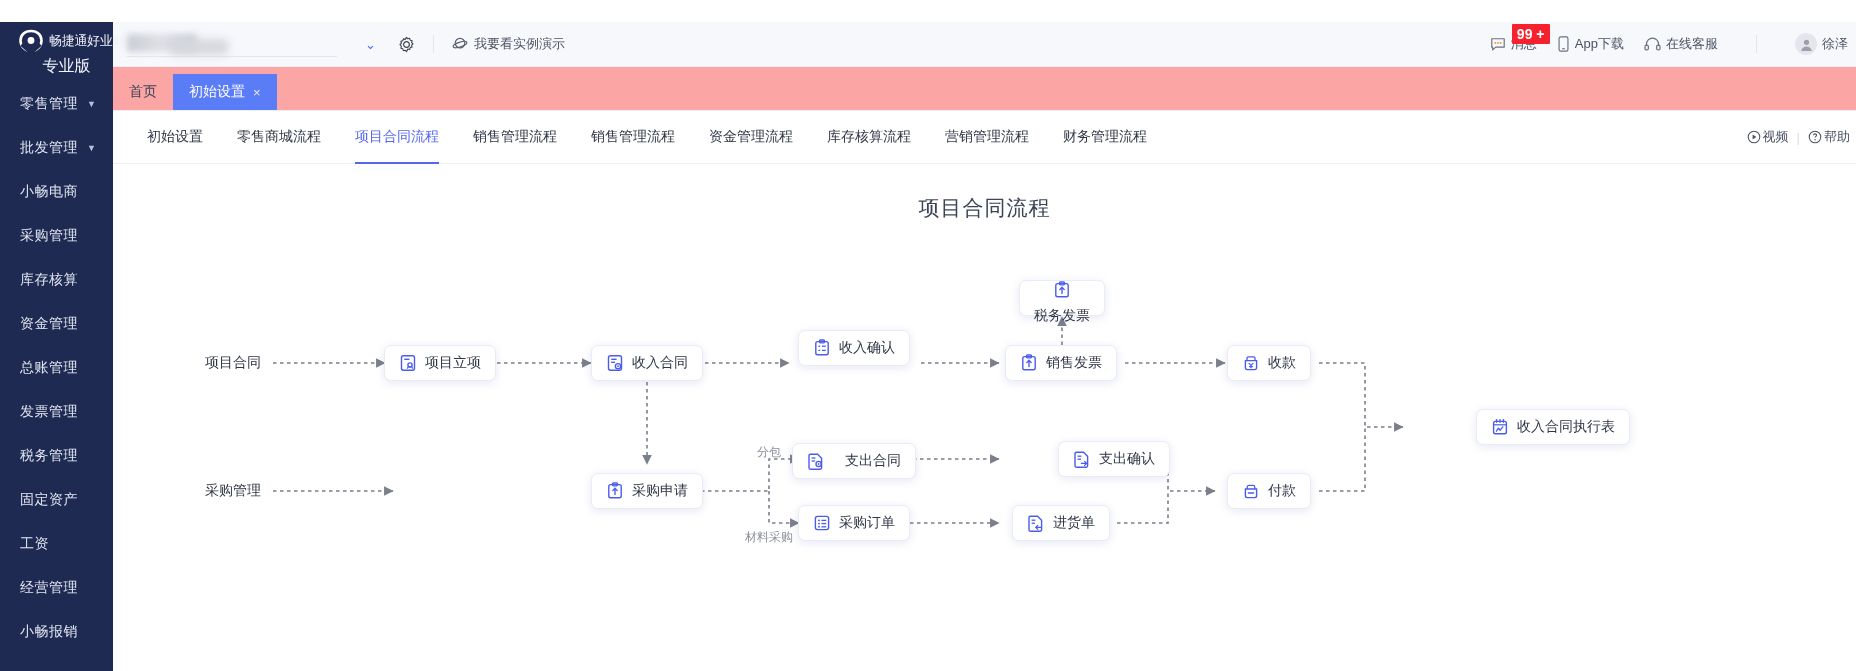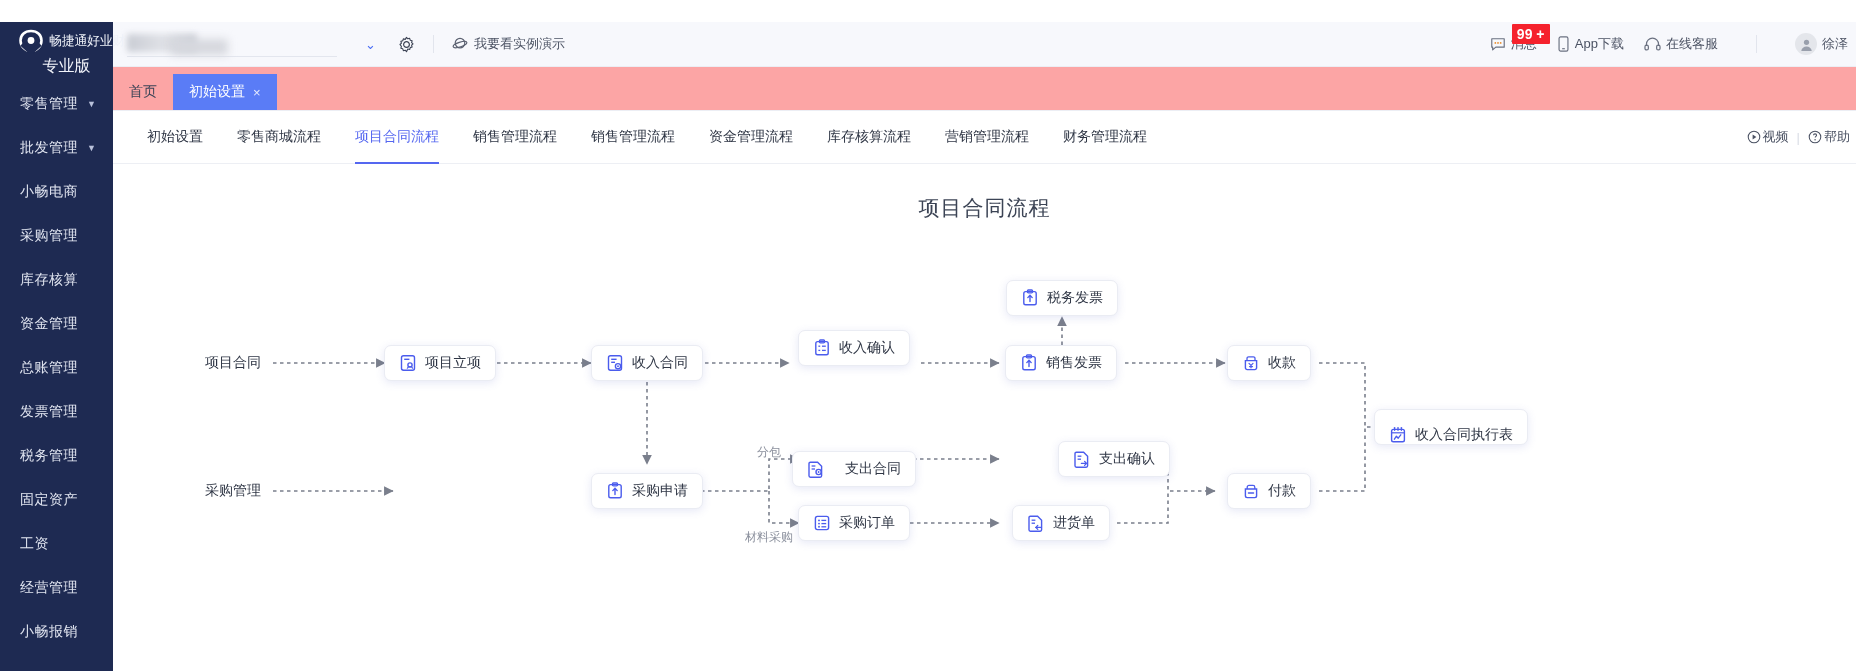--- a/index.html
+++ b/index.html
@@ -357,41 +357,41 @@
       <div class="fnode" style="left: 948px; top: 199px;">
         <span class="ni">
           <svg width="18" height="18" viewBox="0 0 18 18">
             <rect x="2.8" y="2.6" width="12.4" height="13.2" rx="1.8" fill="none" stroke="#4b5ced" stroke-width="1.4"></rect>
             <rect x="6.4" y="1" width="5.2" height="2.8" rx="1" fill="none" stroke="#4b5ced" stroke-width="1.3"></rect>
             <path d="M9 12.6V6.4M6.8 8.6L9 6.2l2.2 2.4" fill="none" stroke="#4b5ced" stroke-width="1.4" stroke-linecap="round"></path>
           </svg>
         </span>
         <span>销售发票</span>
       </div>
-      <div class="fnode" style="left: 949px; top: 134px;">
+      <div class="fnode" style="left: 949px; top: 134px; flex-direction: column;">
         <span class="ni">
           <svg width="18" height="18" viewBox="0 0 18 18">
             <rect x="2.8" y="2.6" width="12.4" height="13.2" rx="1.8" fill="none" stroke="#4b5ced" stroke-width="1.4"></rect>
             <rect x="6.4" y="1" width="5.2" height="2.8" rx="1" fill="none" stroke="#4b5ced" stroke-width="1.3"></rect>
             <path d="M9 12.6V6.4M6.8 8.6L9 6.2l2.2 2.4" fill="none" stroke="#4b5ced" stroke-width="1.4" stroke-linecap="round"></path>
           </svg>
         </span>
         <span>税务发票</span>
       </div>
       <div class="fnode" style="left: 1156px; top: 199px;">
         <span class="ni">
           <svg width="18" height="18" viewBox="0 0 18 18">
             <path d="M3.4 6.6h11.2v7.2a1.8 1.8 0 01-1.8 1.8H5.2a1.8 1.8 0 01-1.8-1.8z" fill="none" stroke="#4b5ced" stroke-width="1.4"></path>
             <path d="M5 6.6V4.4a1.6 1.6 0 011.6-1.6h4.8A1.6 1.6 0 0113 4.4v2.2" fill="none" stroke="#4b5ced" stroke-width="1.3"></path>
             <path d="M7 9.4l2 2 2-2M9 11.4v2.4M7.5 12.6h3" fill="none" stroke="#4b5ced" stroke-width="1.2" stroke-linecap="round"></path>
           </svg>
         </span>
         <span>收款</span>
       </div>
-      <div class="fnode" style="left: 1338px; top: 263px; align-items: flex-end;">
+      <div class="fnode" style="left: 1440px; top: 263px;">
         <span class="ni">
           <svg width="18" height="18" viewBox="0 0 18 18">
             <rect x="2.6" y="3.4" width="12.8" height="12.4" rx="1.8" fill="none" stroke="#4b5ced" stroke-width="1.4"></rect>
             <line x1="2.6" y1="6.8" x2="15.4" y2="6.8" stroke="#4b5ced" stroke-width="1.2"></line>
             <line x1="5.6" y1="1.6" x2="5.6" y2="4.2" stroke="#4b5ced" stroke-width="1.4" stroke-linecap="round"></line>
             <line x1="9" y1="1.6" x2="9" y2="4.2" stroke="#4b5ced" stroke-width="1.4" stroke-linecap="round"></line>
             <line x1="12.4" y1="1.6" x2="12.4" y2="4.2" stroke="#4b5ced" stroke-width="1.4" stroke-linecap="round"></line>
             <path d="M5.4 13.2l2-3 1.8 2 2.6-3.4" fill="none" stroke="#4b5ced" stroke-width="1.3" stroke-linecap="round" stroke-linejoin="round"></path>
           </svg>
         </span>
@@ -400,21 +400,21 @@
       <div class="fnode" style="left: 534px; top: 327px; font-family: Liberation Serif, serif;">
         <span class="ni">
           <svg width="18" height="18" viewBox="0 0 18 18">
             <rect x="2.8" y="2.6" width="12.4" height="13.2" rx="1.8" fill="none" stroke="#4b5ced" stroke-width="1.4"></rect>
             <rect x="6.4" y="1" width="5.2" height="2.8" rx="1" fill="none" stroke="#4b5ced" stroke-width="1.3"></rect>
             <path d="M9 12.6V6.4M6.8 8.6L9 6.2l2.2 2.4" fill="none" stroke="#4b5ced" stroke-width="1.4" stroke-linecap="round"></path>
           </svg>
         </span>
         <span>采购申请</span>
       </div>
-      <div class="fnode" style="left: 741px; top: 305px; gap: 20px;">
+      <div class="fnode" style="left: 741px; top: 297px; gap: 20px;">
         <span class="ni">
           <svg width="18" height="18" viewBox="0 0 18 18">
             <path d="M3.4 2.2h7.2l4 4v9.6a1.4 1.4 0 01-1.4 1.4H3.4A1.4 1.4 0 012 15.8V3.6a1.4 1.4 0 011.4-1.4z" fill="none" stroke="#4b5ced" stroke-width="1.4"></path>
             <line x1="4.6" y1="6" x2="8.4" y2="6" stroke="#4b5ced" stroke-width="1.3"></line>
             <line x1="4.6" y1="9" x2="8" y2="9" stroke="#4b5ced" stroke-width="1.3"></line>
             <circle cx="11.6" cy="12" r="2.6" fill="none" stroke="#4b5ced" stroke-width="1.4"></circle>
             <circle cx="11.6" cy="12" r=".9" fill="#4b5ced"></circle>
           </svg>
         </span>
         <span>支出合同</span>

